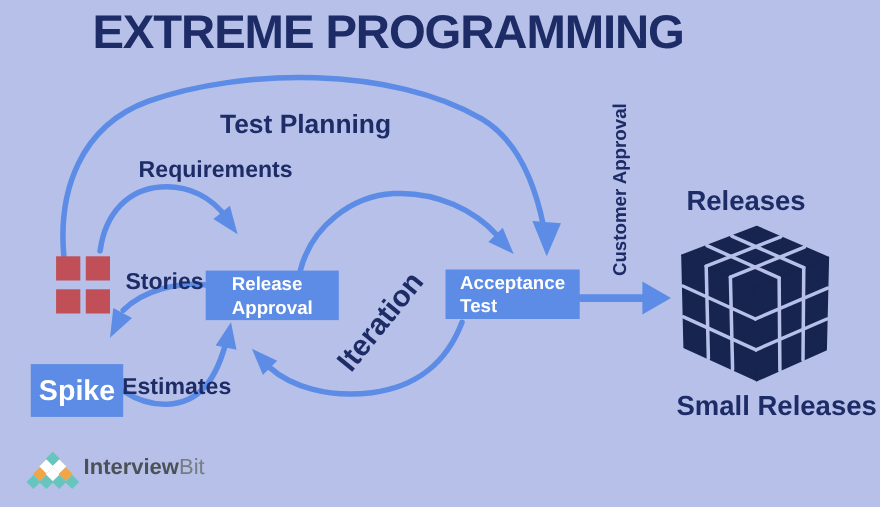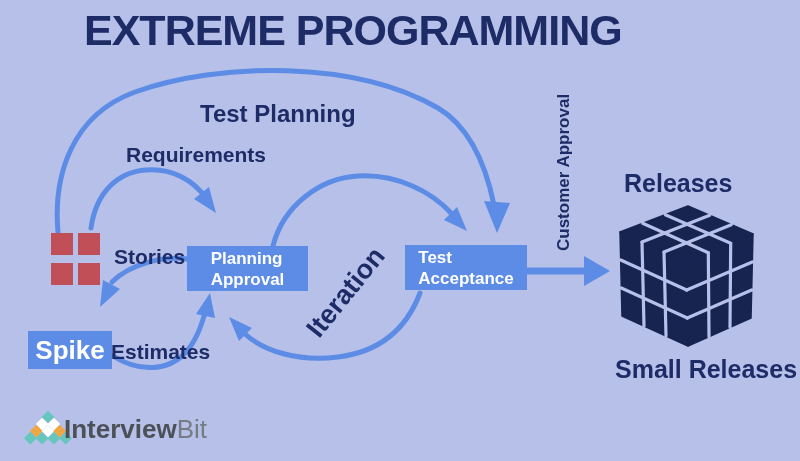--- a/index.html
+++ b/index.html
@@ -18,31 +18,31 @@
   .lbl-sto{left:114px;top:216px;font-size:21px;margin-top:29px;}
   .lbl-est{left:111px;top:302px;font-size:21px;margin-top:38px;}
   .lbl-iter{left:266px;top:277px;width:160px;text-align:center;font-size:27px;transform:rotate(-51deg);}
   .lbl-cust{left:489px;top:166px;width:150px;height:20px;text-align:center;font-size:17px;transform:rotate(-90deg);}
   .lbl-rel{left:624px;top:169px;font-size:25px;}
   .lbl-srel{left:615px;top:355px;font-size:25px;}
   .node{background:var(--accent);color:var(--white);font-weight:bold;display:flex;align-items:center;justify-content:center;}
   .node .inner{text-align:left;font-size:17px;line-height:21px;}
   .node-rp{left:187px;top:246px;width:121px;height:45px;}
   .node-at{left:405px;top:245px;width:122px;height:45px;}
-  .node-spike{left:28px;top:331px;width:84px;height:38px;font-size:26px;}
+  .node-spike{left:28px;top:331px;width:84px;height:48px;font-size:26px;}
   .svg-layer{left:0;top:0;width:800px;height:461px;pointer-events:none;}
   .arc{fill:none;stroke:var(--accent);stroke-width:5;stroke-linecap:round;}
   .arc-thick{stroke-width:7;}
   .head{fill:var(--accent);stroke:none;}
   .cube-face{fill:var(--cube);stroke:var(--cube);stroke-width:1.5;stroke-linejoin:round;}
   .cube-seam{fill:none;stroke:var(--bg);stroke-width:3.2;stroke-linecap:round;}
   .sq{position:absolute;width:22px;height:22px;background:var(--red);}
   .stories-icon{left:51px;top:233px;width:50px;height:54px;}
   .dia-teal{fill:var(--teal);} .dia-orange{fill:var(--orange);} .dia-white{fill:var(--white);}
-  .brand-text{left:64px;top:414px;font-size:26px;white-space:nowrap;}
+  .brand-text{left:76px;top:414px;font-size:20px;white-space:nowrap;}
   .brand-bold{font-weight:bold;color:var(--brand-dark);}
   .brand-light{font-weight:normal;color:var(--brand-light);}
   .pyramid{left:23px;top:410px;}
 </style>
 </head>
 <body>
 
 <div class="stage">
 
   <svg class="abs svg-layer" viewBox="0 0 800 461" aria-hidden="true">
@@ -108,28 +108,28 @@
 
   <div class="abs stories-icon">
     <div class="sq" style="left:0;top:0"></div>
     <div class="sq" style="left:27px;top:0"></div>
     <div class="sq" style="left:0;top:30px"></div>
     <div class="sq" style="left:27px;top:30px"></div>
   </div>
 
   <div class="abs node node-rp">
     <div class="inner">
-      <div>Planning</div>
+      <div>Release</div>
       <div>Approval</div>
     </div>
   </div>
   <div class="abs node node-at">
     <div class="inner">
+      <div>Acceptance</div>
       <div>Test</div>
-      <div>Acceptance</div>
     </div>
   </div>
   <div class="abs node node-spike">Spike</div>
 
   <svg class="abs pyramid" width="50" height="36" viewBox="0 0 64 46" aria-hidden="true">
     <polygon class="dia-teal" points="32,0.8 40.2,9 32,17.2 23.8,9"></polygon>
     <polygon class="dia-white" points="24.5,9.8 32.7,18 24.5,26.2 16.3,18"></polygon>
     <polygon class="dia-white" points="39.5,9.8 47.7,18 39.5,26.2 31.3,18"></polygon>
     <polygon class="dia-orange" points="17,18.8 25.2,27 17,35.2 8.8,27"></polygon>
     <polygon class="dia-white" points="32,18.8 40.2,27 32,35.2 23.8,27"></polygon>

